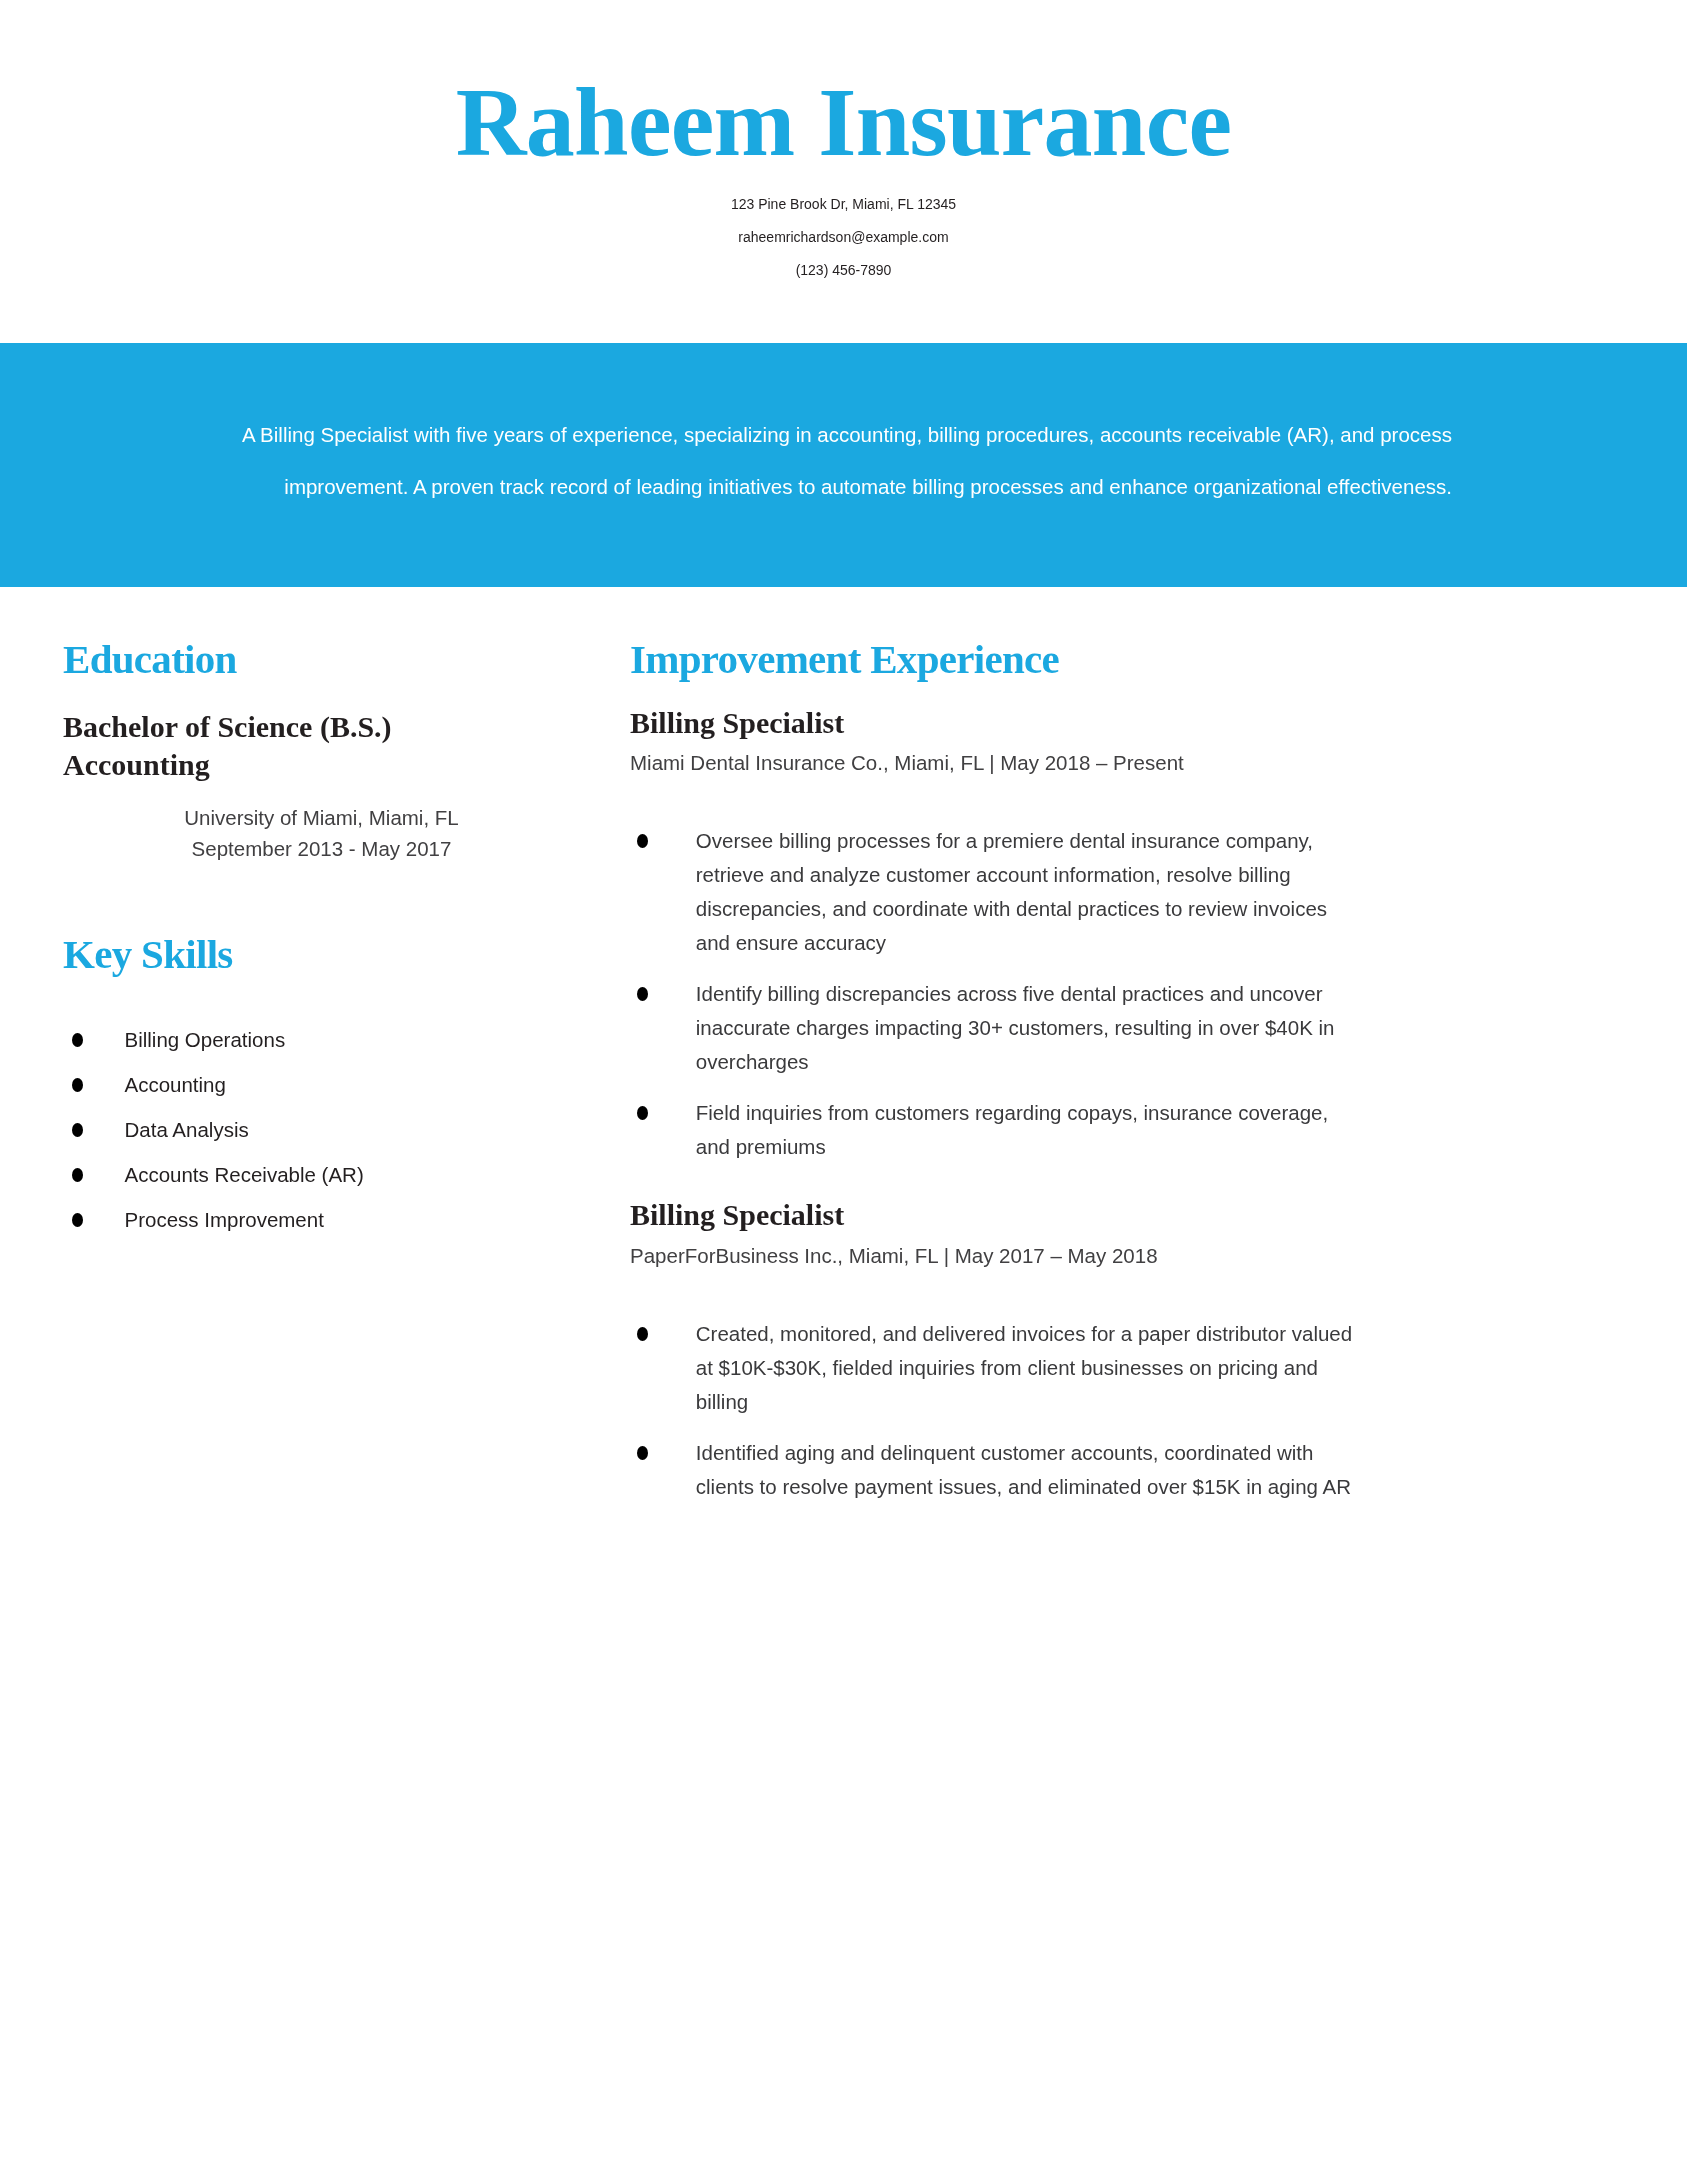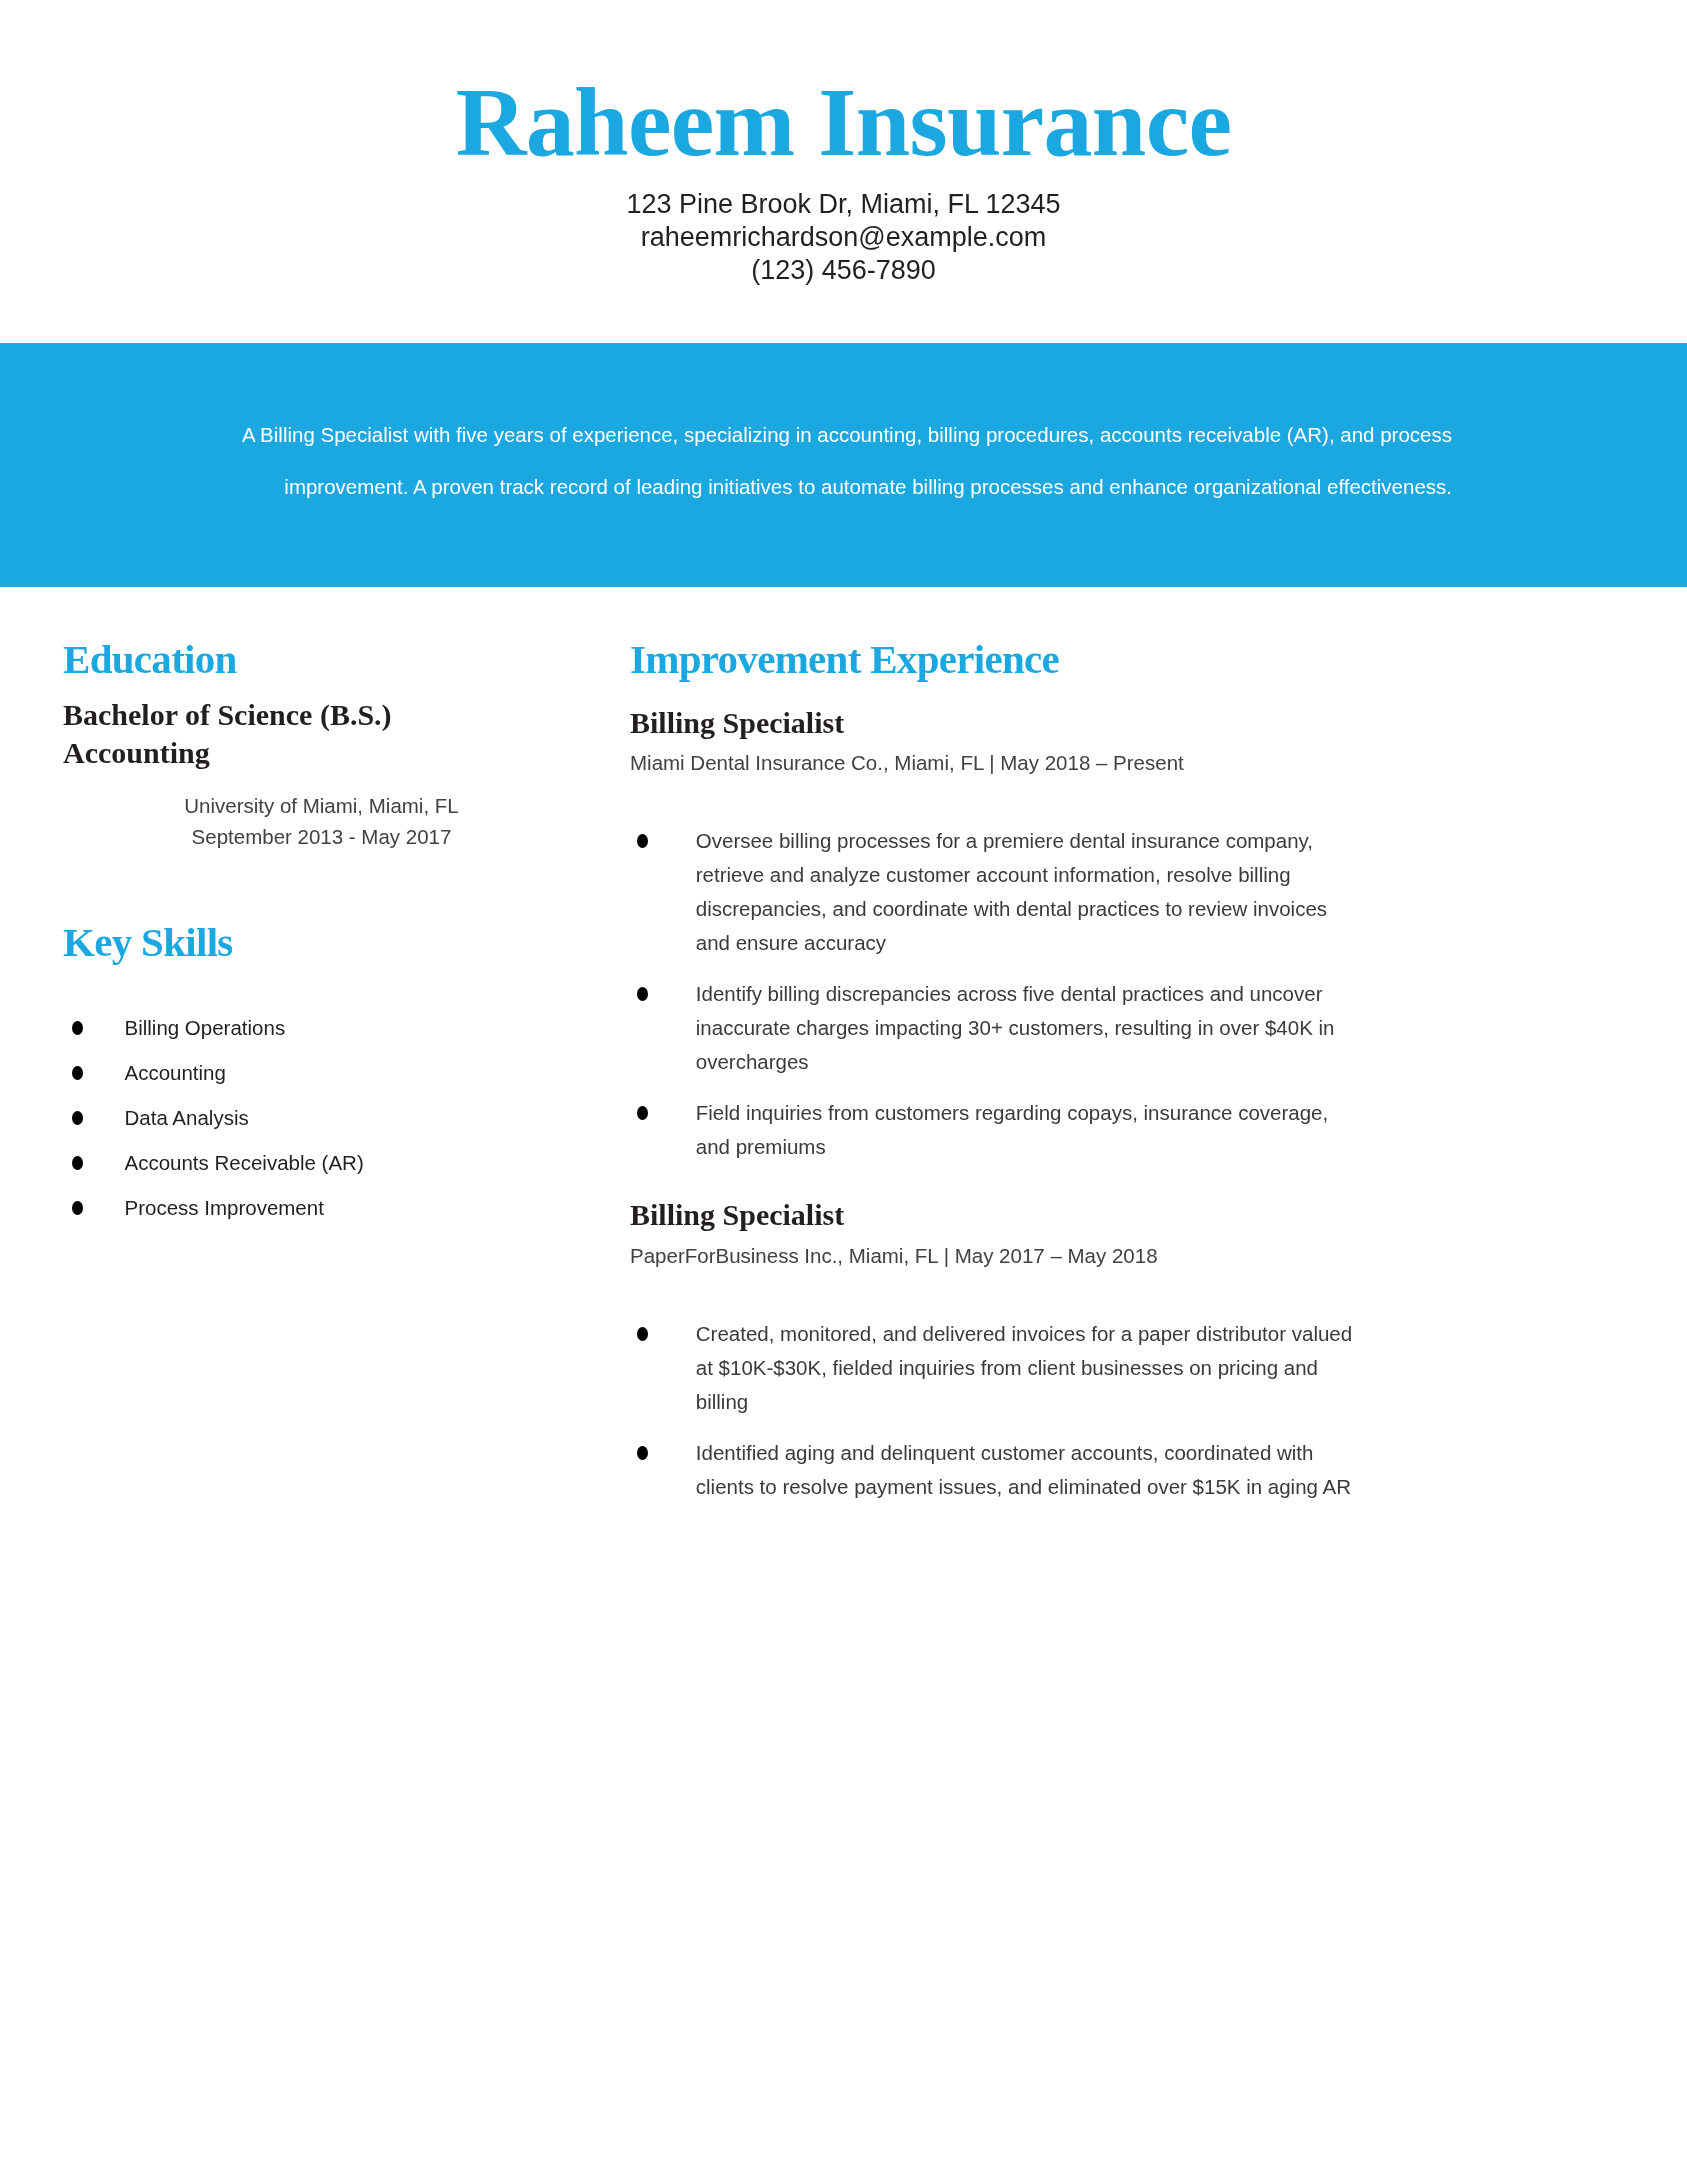--- a/index.html
+++ b/index.html
@@ -19,21 +19,21 @@
   .name {
     font-family: "Liberation Serif", "DejaVu Serif", serif;
     font-weight: 700;
     font-size: 98px;
     line-height: 1.15;
     color: #1BA8E0;
     letter-spacing: -0.7px;
   }
   .contact {
     margin-top: 9.3px;
-    font-size: 27px;
+    font-size: 14px;
     line-height: 33px;
     color: #231F20;
   }
 
   
   .summary-band {
     margin-top: 56px;
     background: #1BA8E0;
     width: 100%;
   }
@@ -60,21 +60,21 @@
     font-family: "Liberation Serif", "DejaVu Serif", serif;
     font-weight: 700;
     font-size: 41px;
     line-height: 49px;
     color: #1BA8E0;
     letter-spacing: -0.7px;
   }
 
   
   .degree {
-    margin-top: 12px;
+    margin-top: 24px;
     font-family: "Liberation Serif", "DejaVu Serif", serif;
     font-weight: 700;
     font-size: 30px;
     line-height: 38px;
     color: #231F20;
   }
   .edu-meta {
     margin-top: 18.5px;
     font-size: 20.5px;
     line-height: 31px;

